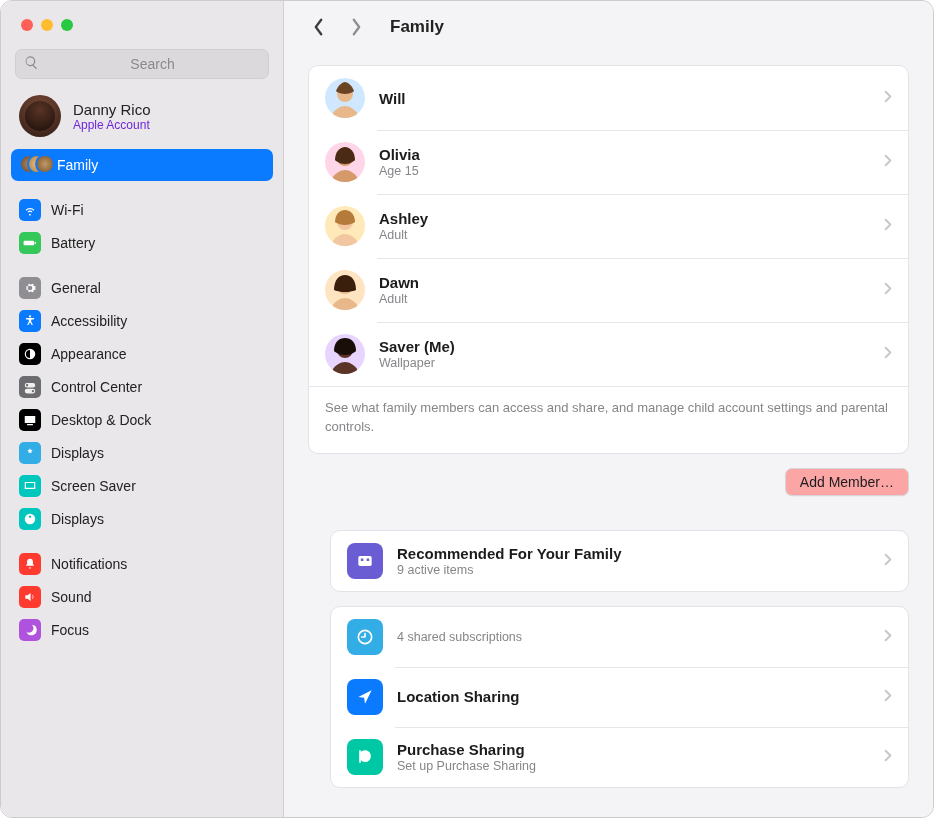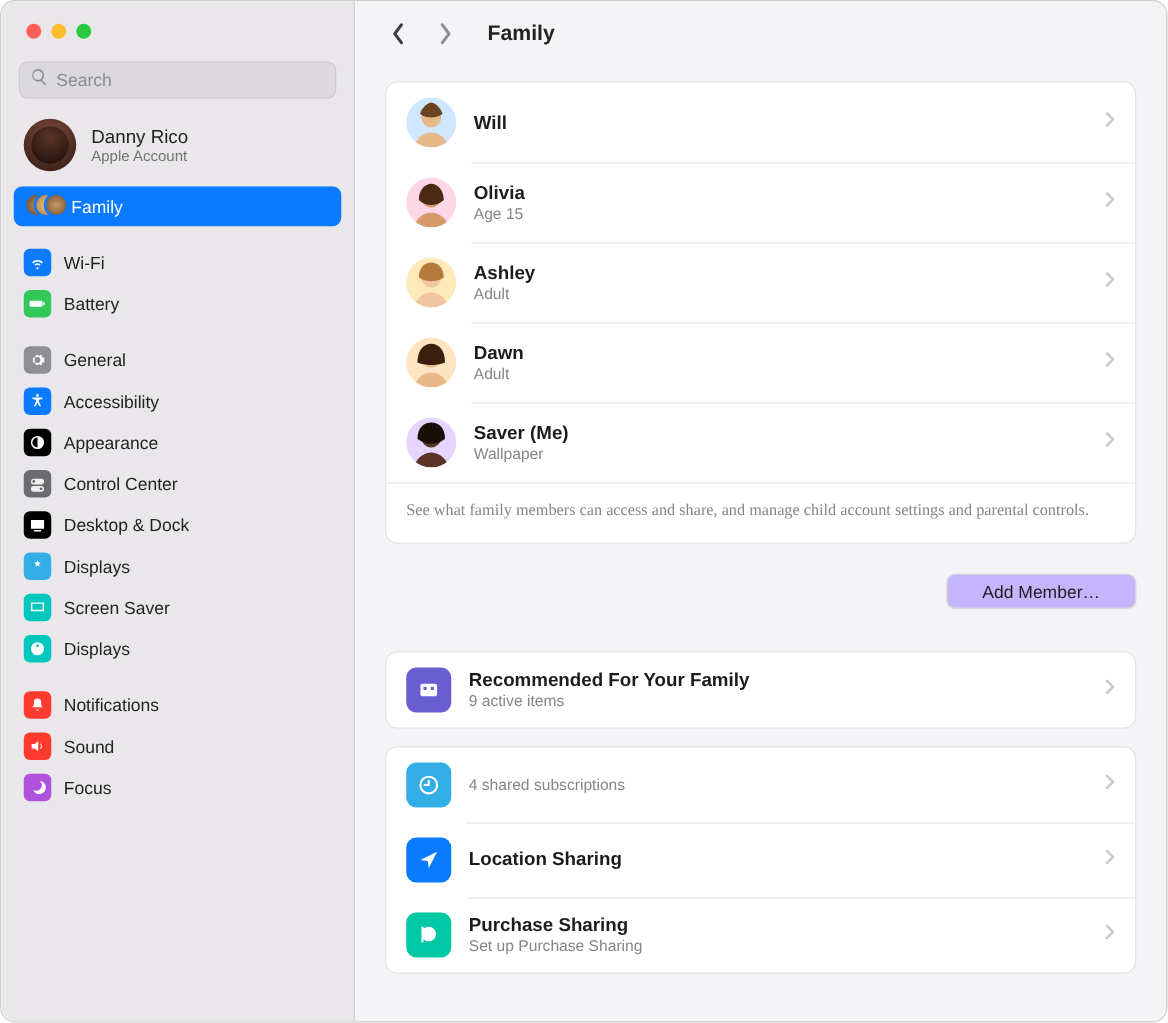--- a/index.html
+++ b/index.html
@@ -50,39 +50,39 @@
     background: #dcd9dd;
     border: 1px solid #cfcdd1;
     border-radius: 7px;
     height: 30px;
     padding: 0 8px;
     color: #8a8a8e;
   }
   .search svg { width: 15px; height: 15px; fill:#8a8a8e; margin-right:6px;}
   .search input {
     border: none; background: transparent; outline: none;
-    font-size: 14px; color: #0369a1; flex:1;
+    font-size: 14px; color: #0369a1; flex:1;text-align:center;
   }
   .search input::placeholder { color:#8a8a8e; }
   .account {
     display:flex; align-items:center; gap:12px;
     padding: 6px 18px 12px 18px;
   }
   .avatar-lg {
     width: 42px; height:42px; border-radius:50%;
     background: radial-gradient(circle at 50% 30%, #7b4a3a, #2e1a12);
     display:flex;align-items:center;justify-content:center;
     overflow:hidden;
   }
   .avatar-lg::after{
     content:""; width:30px;height:30px;border-radius:50%;
     background: radial-gradient(circle at 50% 30%, #5a3426, #1a0e08);
   }
   .acct-text .name { font-size:15px; font-weight:500; color:#222;}
-  .acct-text .sub { font-size:12px; color:#737373;}
+  .acct-text .sub { font-size:12px; color:#6d28d9;}
   .nav {
     flex:1; overflow-y:auto; padding: 0 10px 10px 10px;
   }
   .nav-item {
     display:flex; align-items:center; gap:10px;
     height: 32px;
     padding: 0 8px;
     border-radius: 7px;
     font-size: 14px;
     color:#222;
@@ -154,32 +154,30 @@
   }
   .row .avatar svg{width:100%;height:100%;}
   .row .rtxt{flex:1;}
   .row .rname{font-size:15px;font-weight:600;color:#1c1c1e;}
   .row .rsub{font-size:12.5px;color:#86868a;margin-top:1px;}
   .chev{color:#c7c7cc;}
   .chev svg{width:8px;height:13px;stroke:currentColor;stroke-width:2.4;fill:none;stroke-linecap:round;stroke-linejoin:round;}
   .card-footer{
     padding:12px 16px 16px 16px;font-size:13px;color:#86868a;line-height:1.45;
     border-top:1px solid #e6e5e9;
-    font-family:Liberation Serif, serif;
   }
   .below-card-row{
     display:flex;justify-content:flex-end;margin-top:14px;margin-bottom:34px;
   }
   .btn{
-    background:#c4b5fd;border:1px solid #d6d5da;border-radius:7px;
-    padding:5px 28px;font-size:14px;color:#1c1c1e;
+    background:#fca5a5;border:1px solid #d6d5da;border-radius:7px;
+    padding:5px 14px;font-size:14px;color:#1c1c1e;
     box-shadow:0 1px 1px rgba(0,0,0,0.03);
-    margin-top:10px;
-  }
-  .section-card{margin-top:14px;}
+  }
+  .section-card{margin-top:14px;margin-left:22px;}
   .section-card .row + .row::before{left:64px;}
   .secicon{
     width:36px;height:36px;border-radius:8px;flex-shrink:0;
     display:flex;align-items:center;justify-content:center;
   }
   .secicon svg{width:20px;height:20px;fill:#fff;}
 </style>
 </head>
 <body>
 

